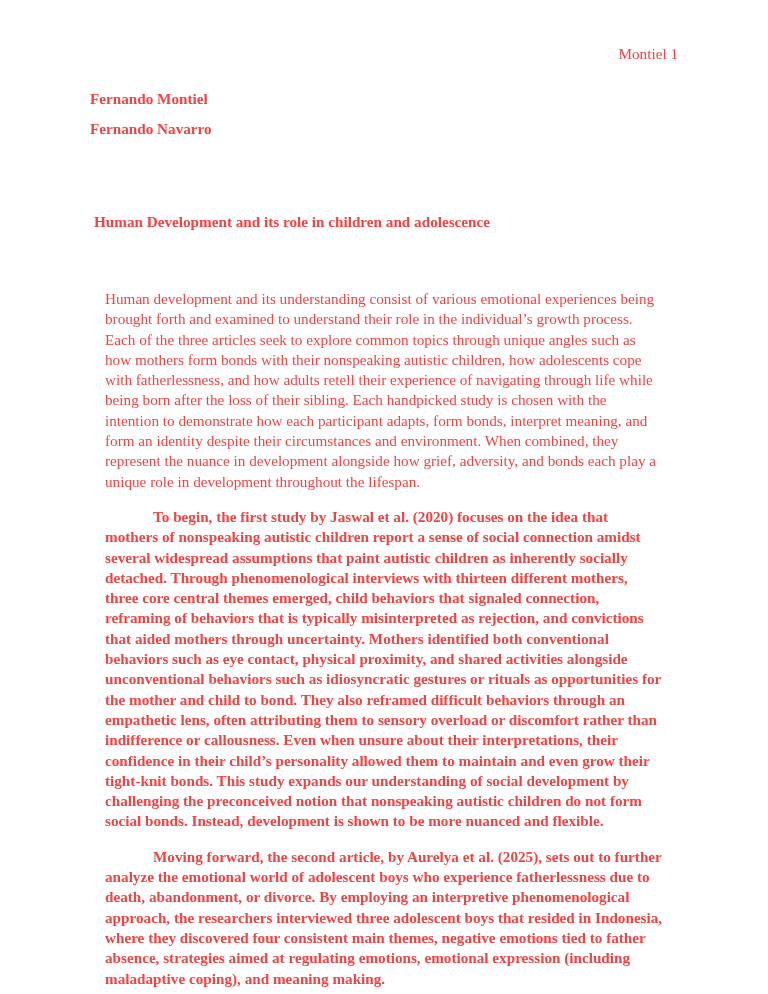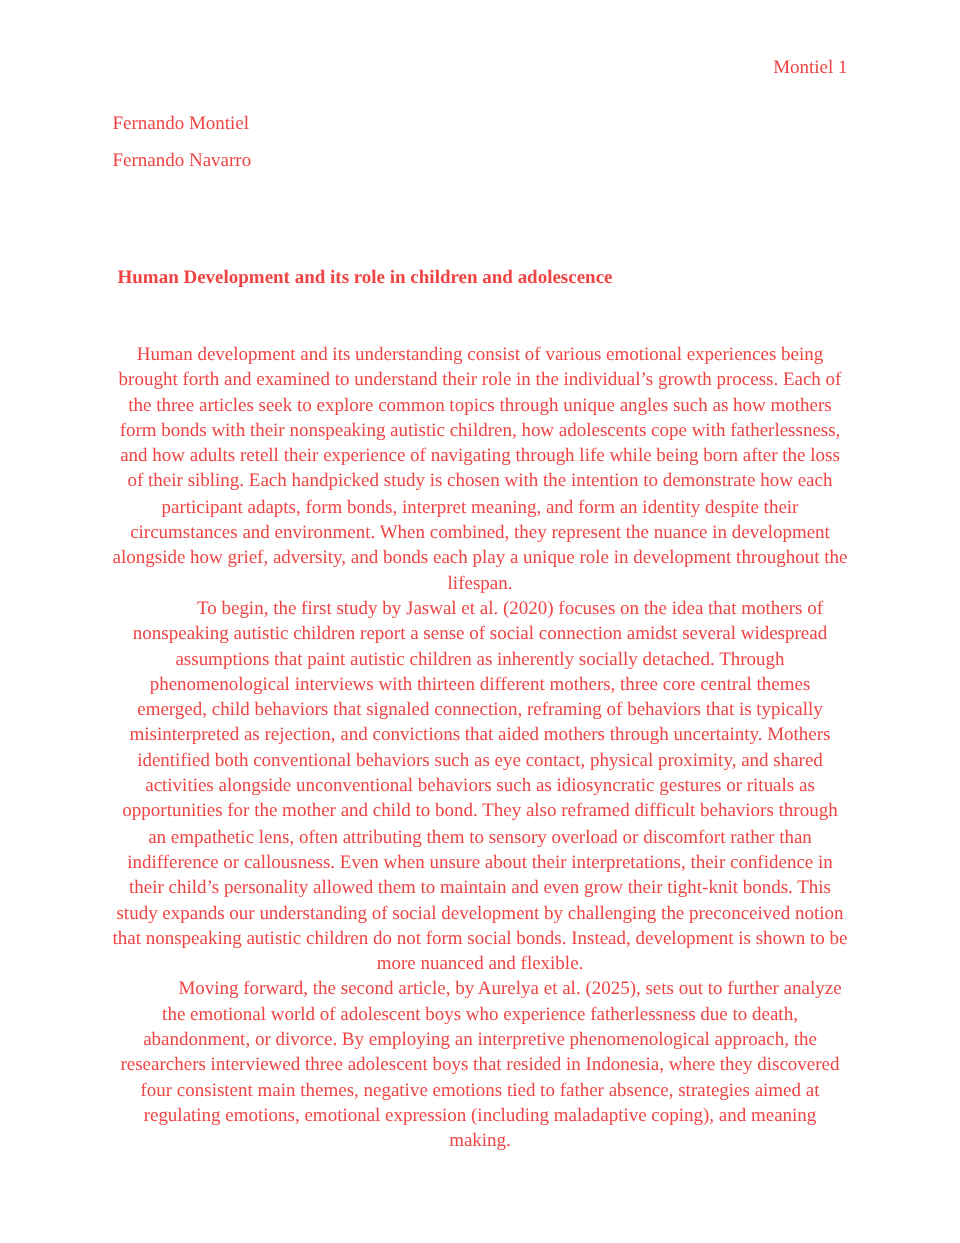--- a/index.html
+++ b/index.html
@@ -43,20 +43,21 @@
     position: absolute;
     left: 0;
     top: 89px;
     width: 588px;
   }
 
   .heading-line {
     line-height: 20.3px;
     margin: 0 0 10.2px 0;
     white-space: nowrap;
+    font-weight: bold;
   }
 
   
   .essay-title {
     position: absolute;
     left: 4px;
     top: 212px;
     width: 588px;
     margin: 0;
     font-size: 15.2px;
@@ -67,30 +68,31 @@
 
   
   .body-text {
     position: absolute;
     left: 0;
     top: 274px;
     width: 588px;
   }
 
   .body-paragraph {
-    margin: 0;
-    text-align: center;
+    margin: 15px;
+    text-align: left;
     line-height: 20.3px;
     text-indent: 0;
     hyphens: none;
     -webkit-hyphens: none;
   }
 
   .body-paragraph.indented {
     text-indent: 48px;
+    font-weight: bold;
   }
 </style>
 </head>
 <body>
 
 <div class="page">
   <div class="page-body">
 
     <div class="running-header">Montiel 1</div>
 

